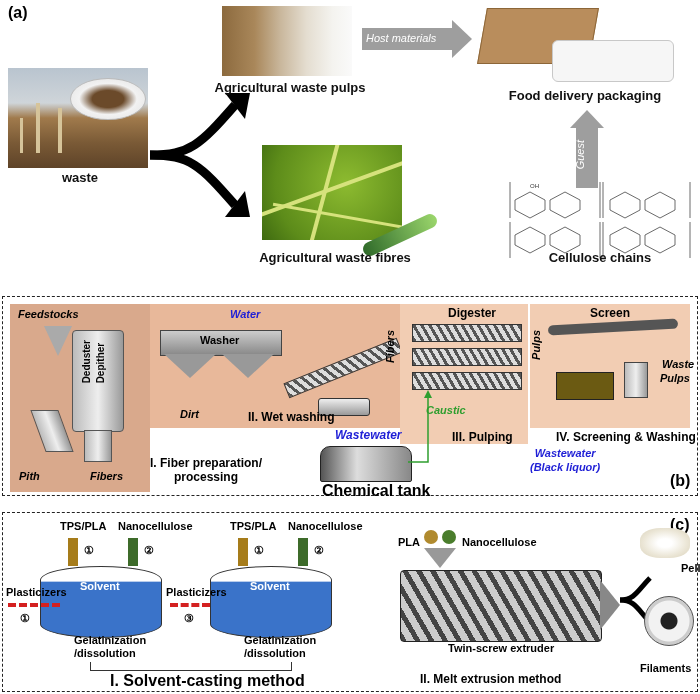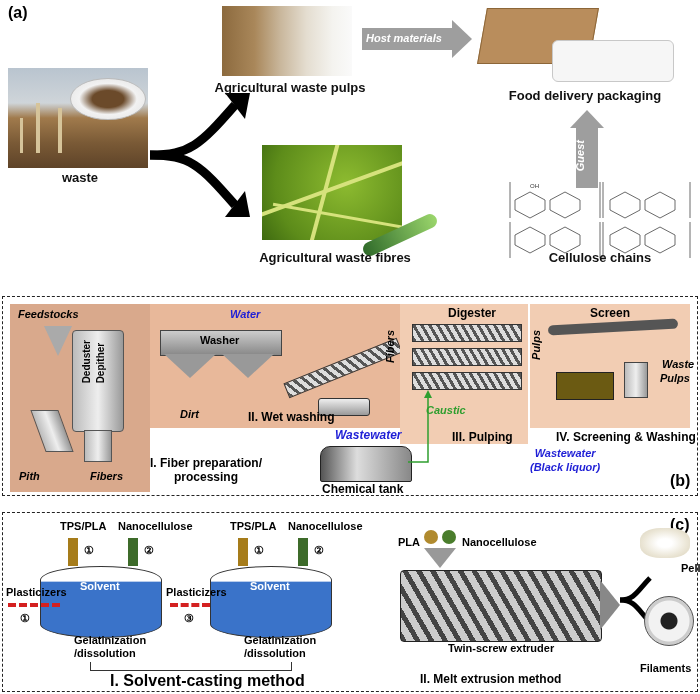--- a/index.html
+++ b/index.html
@@ -1,18 +1,18 @@
 <!DOCTYPE html>
 <html><head>
 <meta charset="utf-8">
 <style>
   html,body{margin:0;padding:0;background:#fff;}
   body{width:700px;height:694px;position:relative;overflow:hidden;font-family:"Liberation Sans",sans-serif;}
   .abs{position:absolute;}
-  .bold{font-weight:bold;}
+  .bold{font-weight:normal;}
   .panel-label{font-size:16px;font-weight:bold;color:#000;}
   .cap{font-size:13px;font-weight:bold;color:#111;text-align:center;}
   .sm{font-size:11px;font-weight:bold;}
   .it{font-style:italic;}
   .dash-box{border:1.5px dashed #222;box-sizing:border-box;}
 </style>
 </head>
 <body>
 
 <div class="abs panel-label" style="left:8px;top:4px;">(a)</div>
@@ -114,21 +114,21 @@
 <div class="abs sm it" style="left:384px;top:330px;writing-mode:vertical-rl;transform:rotate(180deg);">Fibers</div>
 <div class="abs sm" style="left:448px;top:306px;font-size:12px;">Digester</div>
 <div class="abs" style="left:412px;top:324px;width:108px;height:16px;background:repeating-linear-gradient(60deg,#555 0 3px,#ddd 3px 7px);border:1px solid #333;"></div>
 <div class="abs" style="left:412px;top:348px;width:108px;height:16px;background:repeating-linear-gradient(60deg,#555 0 3px,#ddd 3px 7px);border:1px solid #333;"></div>
 <div class="abs" style="left:412px;top:372px;width:108px;height:16px;background:repeating-linear-gradient(60deg,#555 0 3px,#ddd 3px 7px);border:1px solid #333;"></div>
 <div class="abs sm it" style="left:426px;top:404px;color:#2f9e2f;">Caustic</div>
 <div class="abs sm" style="left:452px;top:430px;font-size:12px;">III. Pulping</div>
 <div class="abs sm it" style="left:335px;top:428px;color:#1f1fd6;font-size:12px;">Wastewater</div>
 
 <div class="abs" style="left:320px;top:446px;width:90px;height:34px;background:linear-gradient(90deg,#555,#ddd 40%,#888);border:1px solid #222;border-radius:10px 10px 2px 2px;"></div>
-<div class="abs sm" style="left:322px;top:482px;font-size:12px;">Chemical tank</div>
+<div class="abs sm" style="left:322px;top:482px;font-size:16px;">Chemical tank</div>
 <svg class="abs" style="left:408px;top:390px;" width="30" height="80">
     <path d="M0 72 L20 72 L20 4" stroke="#2f9e2f" stroke-width="1.5" fill="none"></path>
     <polygon points="16,8 24,8 20,0" fill="#2f9e2f"></polygon>
   </svg>
 
 <div class="abs" style="left:530px;top:304px;width:160px;height:124px;background:#f2cdb3;"></div>
 <div class="abs sm it" style="left:530px;top:330px;writing-mode:vertical-rl;transform:rotate(180deg);">Pulps</div>
 <div class="abs sm" style="left:590px;top:306px;font-size:12px;">Screen</div>
 <div class="abs" style="left:548px;top:322px;width:130px;height:10px;background:#555;border-radius:5px;transform:rotate(-3deg);"></div>
 <div class="abs" style="left:556px;top:372px;width:56px;height:26px;background:#6b5a12;border:1px solid #222;"></div>

